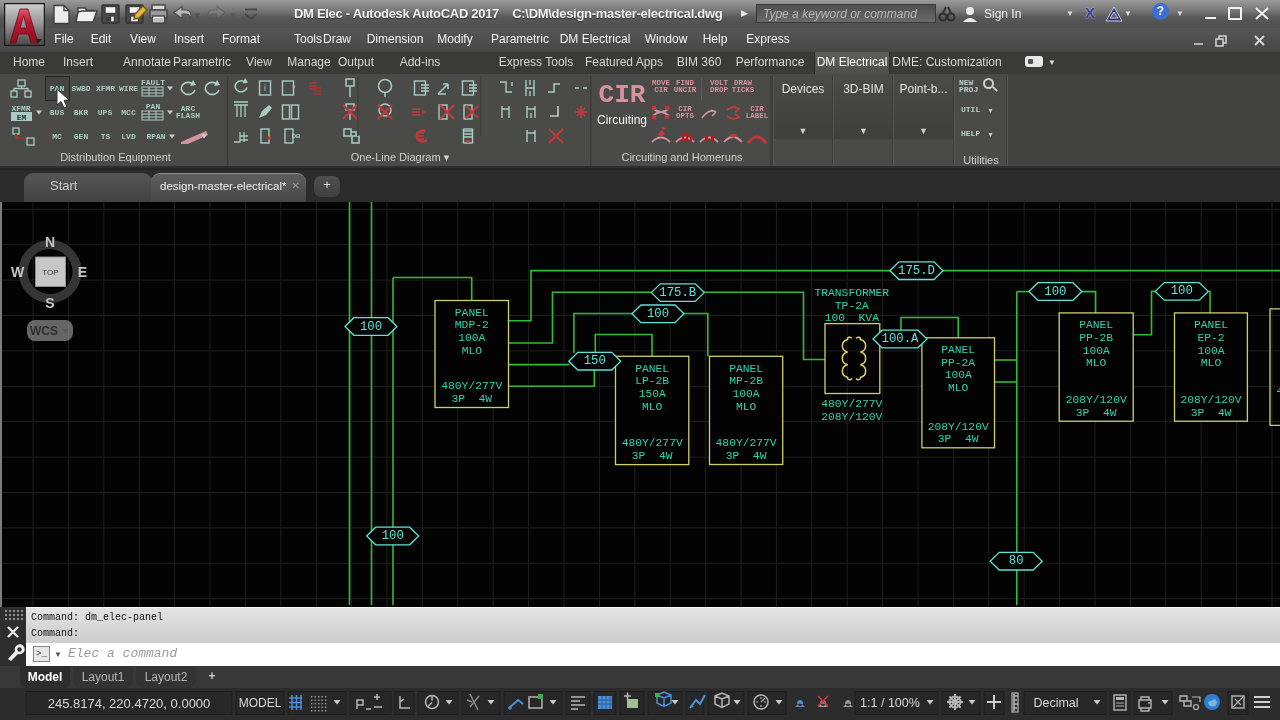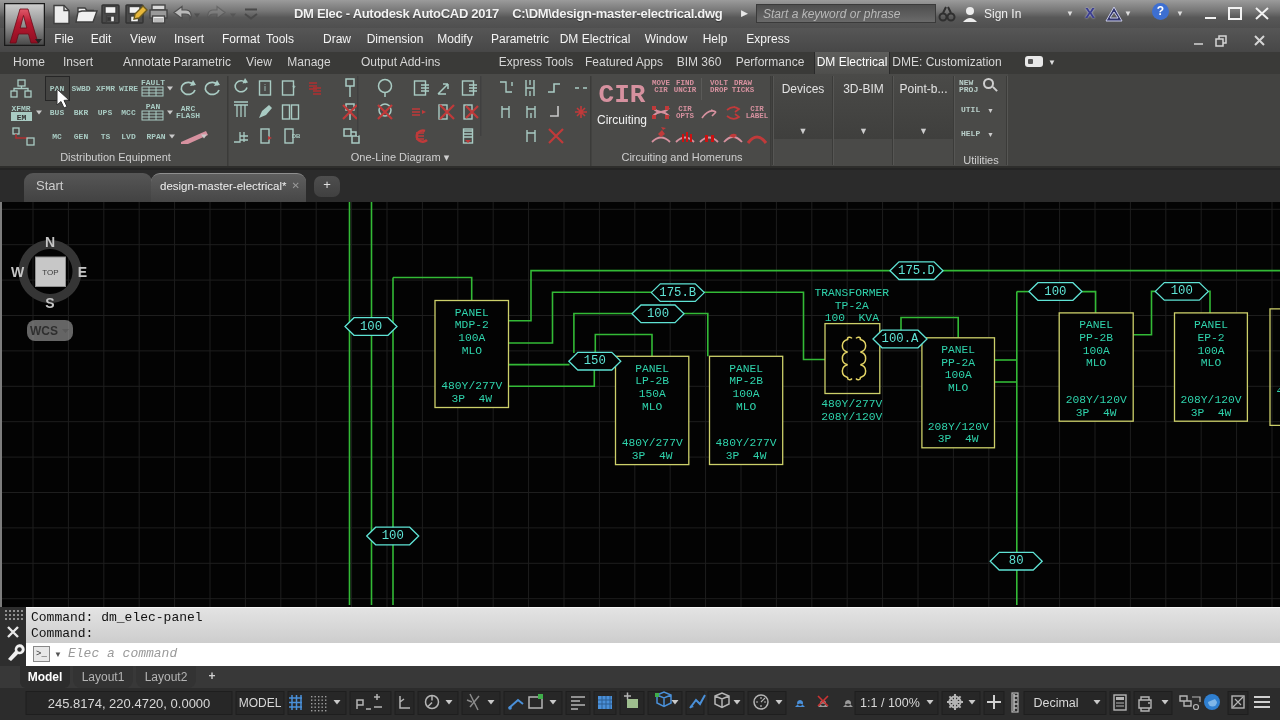--- a/index.html
+++ b/index.html
@@ -38,21 +38,21 @@
 .collp .t { display:block; text-align:center; color:#e2e2e2; font-size:12px; margin-top:7px; }
 .collp .arr { position:absolute; bottom:3px; left:50%; transform:translateX(-50%); color:#cccccc; font-size:9px; }
 
 
 #filetabs { left:0; top:168px; width:1280px; height:34px; background:#2b2b2b; border-top:2px solid #242424; }
 .ftab { position:absolute; top:173px; height:29px; border-radius:9px 9px 0 0; }
 
 
 #cmdhist { left:26px; top:607px; width:1254px; height:36px;
   background:linear-gradient(#e3e3e3,#cdcdcd); border-top:1px solid #f5f5f5;
-  font-family:"Liberation Mono", monospace; font-size:13px; color:#111; padding:2px 0 0 5px; line-height:16px; }
+  font-family:"Liberation Mono", monospace; font-size:10px; color:#111; padding:2px 0 0 5px; line-height:16px; }
 #cmdinput { left:26px; top:643px; width:1254px; height:23px; background:#ffffff; }
 #cmdgrip { left:0; top:607px; width:26px; height:59px; background:#2e2e2e; }
 
 
 #modelbar { left:0; top:666px; width:1280px; height:22px; background:#383838; }
 .mtab { position:absolute; top:666px; height:22px; font-size:12px; text-align:center; }
 
 
 #statusbar { left:0; top:688px; width:1280px; height:32px; background:#2c2c2c; }
 </style>
@@ -105,21 +105,21 @@
 <path d="M144,10.5 l6,0 l-3,4 z" stroke="none" fill="#4f4f4f"></path>
 <g opacity="0.55">
         <path d="M175,9.5 l-8,-6 v3.5 h-4 c-5,0 -6.5,6 -4,9 c-0.5,-4 2,-5 5,-5 h3 v4.5 z" fill="#888" stroke="#555" stroke-width="1.2"></path>
       </g>
 <path d="M180,10.5 l6,0 l-3,4 z" stroke="none" fill="#565656"></path>
 <path d="M195,6.5 h12 M195,11 l6,4.5 l6,-4.5" fill="none" stroke="#494949" stroke-width="2"></path>
 </g>
   </svg>
 <div class="abs" id="title-main">DM Elec - Autodesk AutoCAD 2017&nbsp;&nbsp;&nbsp;&nbsp;C:\DM\design-master-electrical.dwg</div>
 <div class="abs" style="left:741px;top:8px;color:#e8e8e8;font-size:9px;">▶</div>
-<div class="abs" id="searchbox">Start a keyword or phrase</div>
+<div class="abs" id="searchbox">Type a keyword or command</div>
 <svg class="abs" style="left:938px;top:4px;" width="44" height="20" viewBox="0 0 44 20">
 <g fill="none" stroke="#2f2f2f" stroke-width="2">
       <circle cx="5" cy="13" r="3.5"></circle>
       <circle cx="13" cy="13" r="3.5"></circle>
       <path d="M5,9 l3,-6 M13,9 l-3,-6"></path>
     </g>
 <g fill="#ececec">
       <circle cx="32" cy="7" r="4"></circle>
       <path d="M25,18 q7,-8 14,0 z"></path>
     </g>
@@ -140,21 +140,21 @@
       <path d="M53,3 l12,11 M65,3 l-12,11"></path>
     </g>
   </svg>
 
 <div class="abs" id="menubar"></div>
 <div class="menu-item" style="left:64px;">File</div>
 <div class="menu-item" style="left:101px;">Edit</div>
 <div class="menu-item" style="left:143px;">View</div>
 <div class="menu-item" style="left:189px;">Insert</div>
 <div class="menu-item" style="left:241px;">Format</div>
-<div class="menu-item" style="left:280px;text-align:center;">Tools</div>
+<div class="menu-item" style="left:308px;text-align:center;">Tools</div>
 <div class="menu-item" style="left:337px;">Draw</div>
 <div class="menu-item" style="left:395px;">Dimension</div>
 <div class="menu-item" style="left:455px;">Modify</div>
 <div class="menu-item" style="left:520px;">Parametric</div>
 <div class="menu-item" style="left:595px;">DM Electrical</div>
 <div class="menu-item" style="left:666px;">Window</div>
 <div class="menu-item" style="left:715px;">Help</div>
 <div class="menu-item" style="left:768px;">Express</div>
 <svg class="abs" style="left:1192px;top:34px;" width="78" height="14" viewBox="0 0 78 14">
 <g stroke="#d5d5d5" stroke-width="1.5" fill="none">
@@ -167,21 +167,21 @@
 <div class="abs" id="tabrow"></div>
 <div class="abs" id="activetab">
     <span>DM Electrical</span>
   </div>
 <div class="rtab" style="left:29px;">Home</div>
 <div class="rtab" style="left:78px;">Insert</div>
 <div class="rtab" style="left:147px;">Annotate</div>
 <div class="rtab" style="left:202px;">Parametric</div>
 <div class="rtab" style="left:259px;">View</div>
 <div class="rtab" style="left:309px;">Manage</div>
-<div class="rtab" style="left:379px;text-align:center;">Output</div>
+<div class="rtab" style="left:356px;text-align:center;">Output</div>
 <div class="rtab" style="left:420px;">Add-ins</div>
 <div class="rtab" style="left:470px;margin-top:24px;">A360</div>
 <div class="rtab" style="left:536px;">Express Tools</div>
 <div class="rtab" style="left:624px;">Featured Apps</div>
 <div class="rtab" style="left:699px;">BIM 360</div>
 <div class="rtab" style="left:770px;">Performance</div>
 <div class="rtab" style="left:947px;">DME: Customization</div>
 <div class="abs" style="left:1025px;top:56px;width:18px;height:11px;background:#e8e8e8;border-radius:3px;">
     <div style="position:absolute;left:3px;top:3px;width:5px;height:5px;background:#555;border-radius:1px;"></div>
   </div>
@@ -382,21 +382,21 @@
     <div class="abs" style="left:892px;top:76px;width:1px;height:89px;background:#3b3b39;"></div>
     <div class="abs" style="left:893px;top:76px;width:1px;height:89px;background:#565654;"></div>
     <div class="abs" style="left:953px;top:76px;width:1px;height:89px;background:#3b3b39;"></div>
     <div class="abs" style="left:954px;top:76px;width:1px;height:89px;background:#565654;"></div>
     <div class="abs" style="left:1006px;top:76px;width:1px;height:89px;background:#3b3b39;"></div>
     <div class="abs" style="left:1007px;top:76px;width:1px;height:89px;background:#565654;"></div>
   </div>
 
 <div class="abs" id="filetabs"></div>
 <div class="abs ftab" style="left:24px;width:128px;background:linear-gradient(#565656,#424242);">
-  <span style="display:block;text-align:left;color:#cdcdcd;font-size:13px;margin:5px 0 0 12px;">Start</span>
+  <span style="display:block;text-align:left;color:#cdcdcd;font-size:13px;margin:5px 0 0 26px;">Start</span>
   </div>
 <div class="abs ftab" style="left:151px;width:155px;background:linear-gradient(#5e5e5e,#474747);border-top:1px solid #8f8f8f;">
   <span style="display:block;color:#f0f0f0;font-size:11.5px;margin:6px 0 0 9px;">design-master-electrical*</span>
   <span style="position:absolute;right:6px;top:6px;color:#9a9a9a;font-size:10px;">✕</span>
   </div>
 <div class="abs ftab" style="left:314px;top:176px;width:26px;height:21px;background:linear-gradient(#4e4e4e,#404040);border-radius:7px;">
   <span style="display:block;text-align:center;color:#e0e0e0;font-size:13px;margin-top:1px;">+</span>
   </div>
 
 <div class="abs" id="drawing" style="left:0;top:202px;width:1280px;height:405px;background:#030303;"><svg width="1280" height="405" viewBox="0 202 1280 405">

